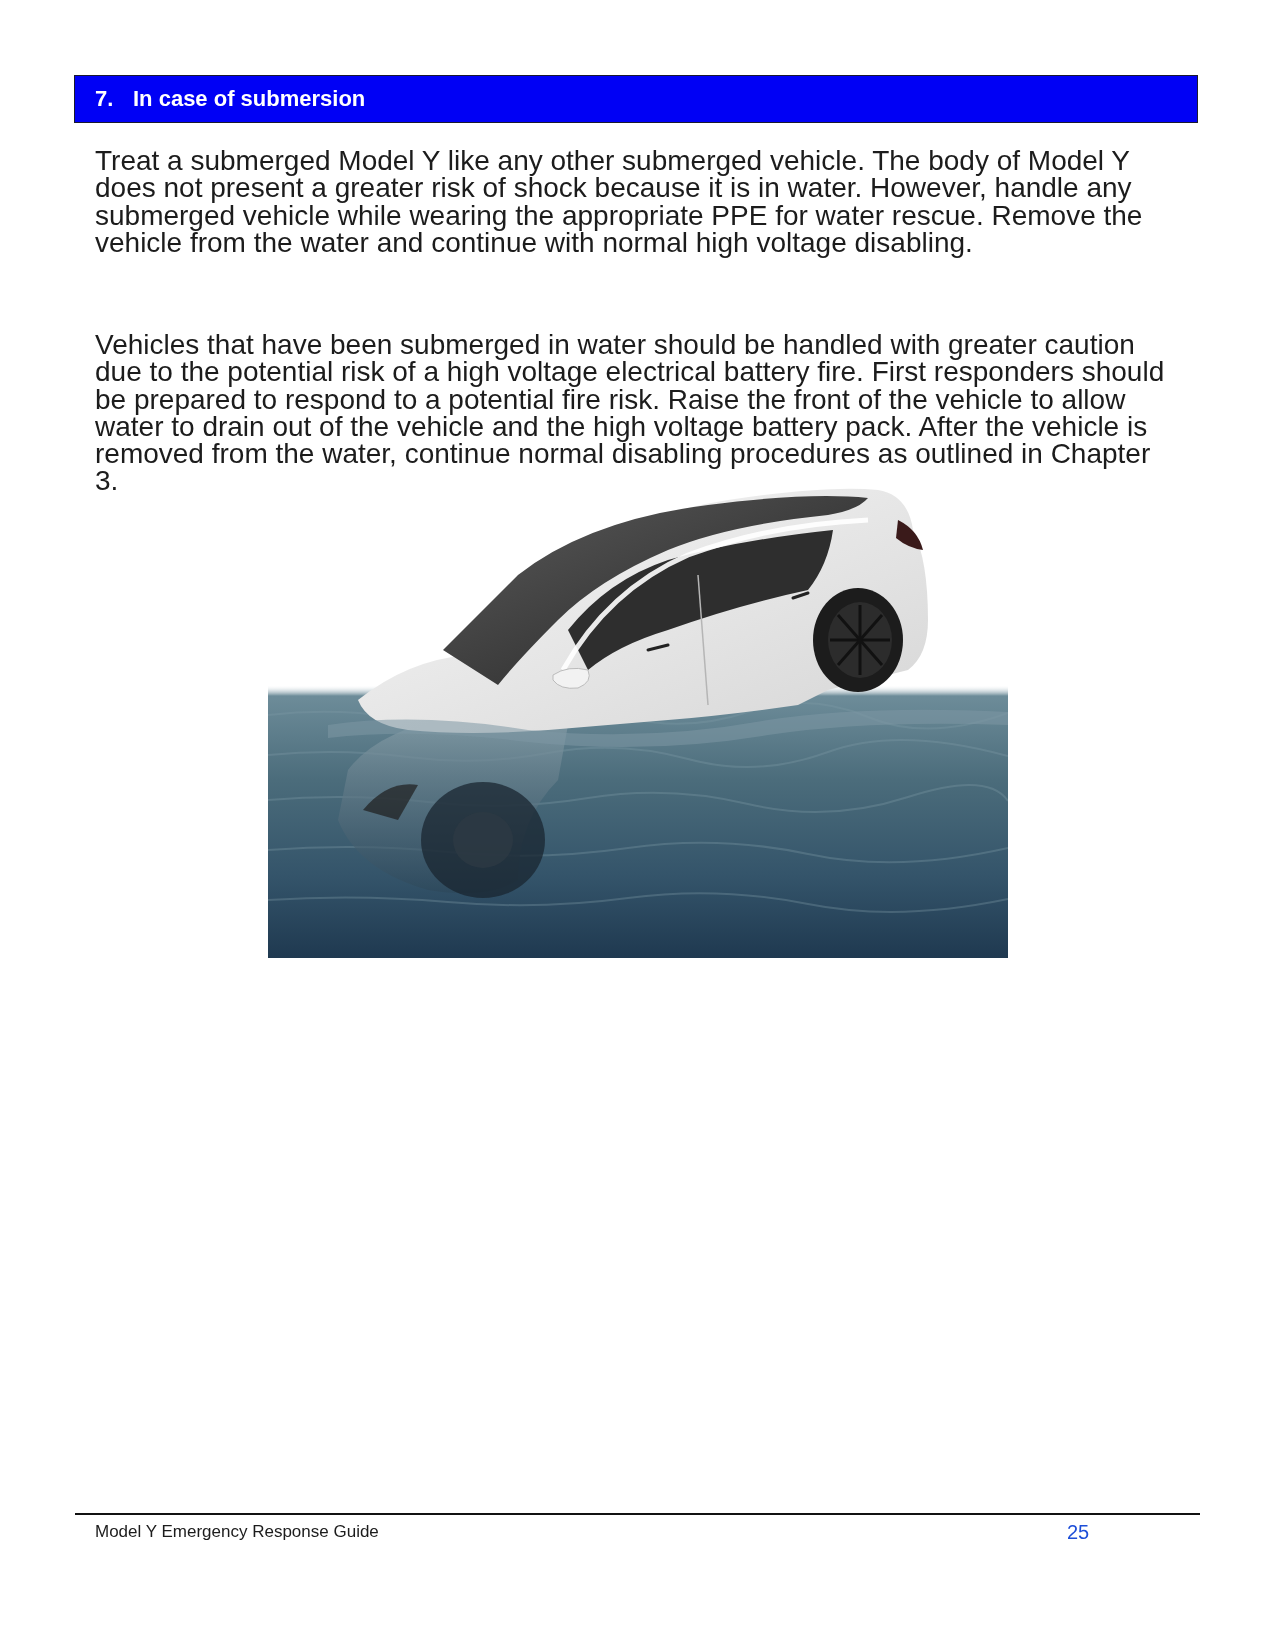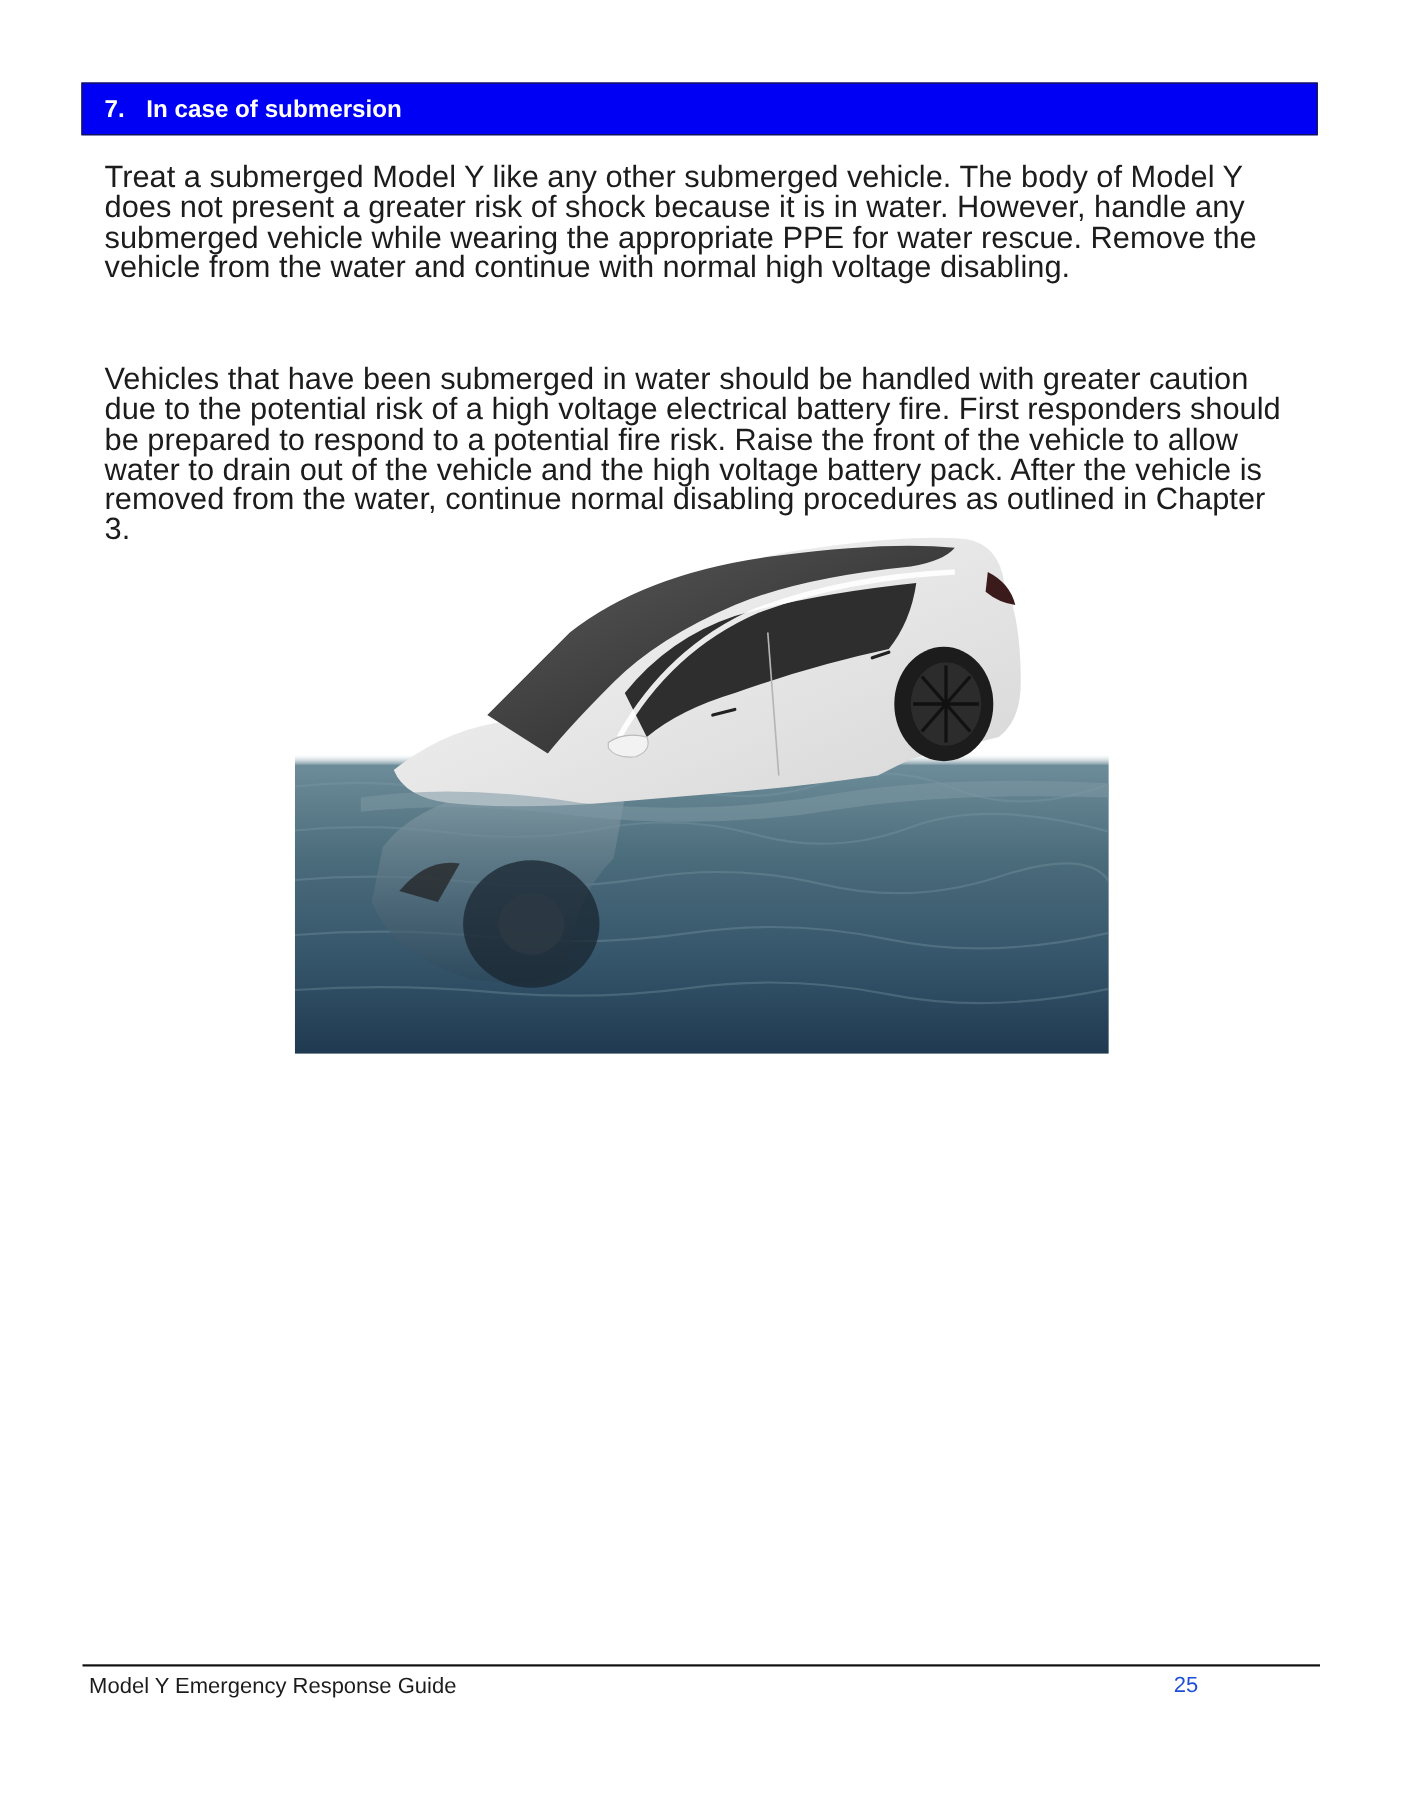--- a/index.html
+++ b/index.html
@@ -62,23 +62,23 @@
     .footer-rule {
       position: absolute;
       left: 75px;
       top: 1513px;
       width: 1125px;
       height: 2px;
       background: #111111;
     }
     .footer-title {
       position: absolute;
-      left: 81px;
+      left: 95px;
       top: 1522px;
-      font-size: 20px;
+      font-size: 17px;
       color: #1c1c1c;
     }
     .footer-page {
       position: absolute;
       left: 1067px;
       top: 1521px;
       font-size: 20px;
       color: #1d4ed8;
     }
   </style>

